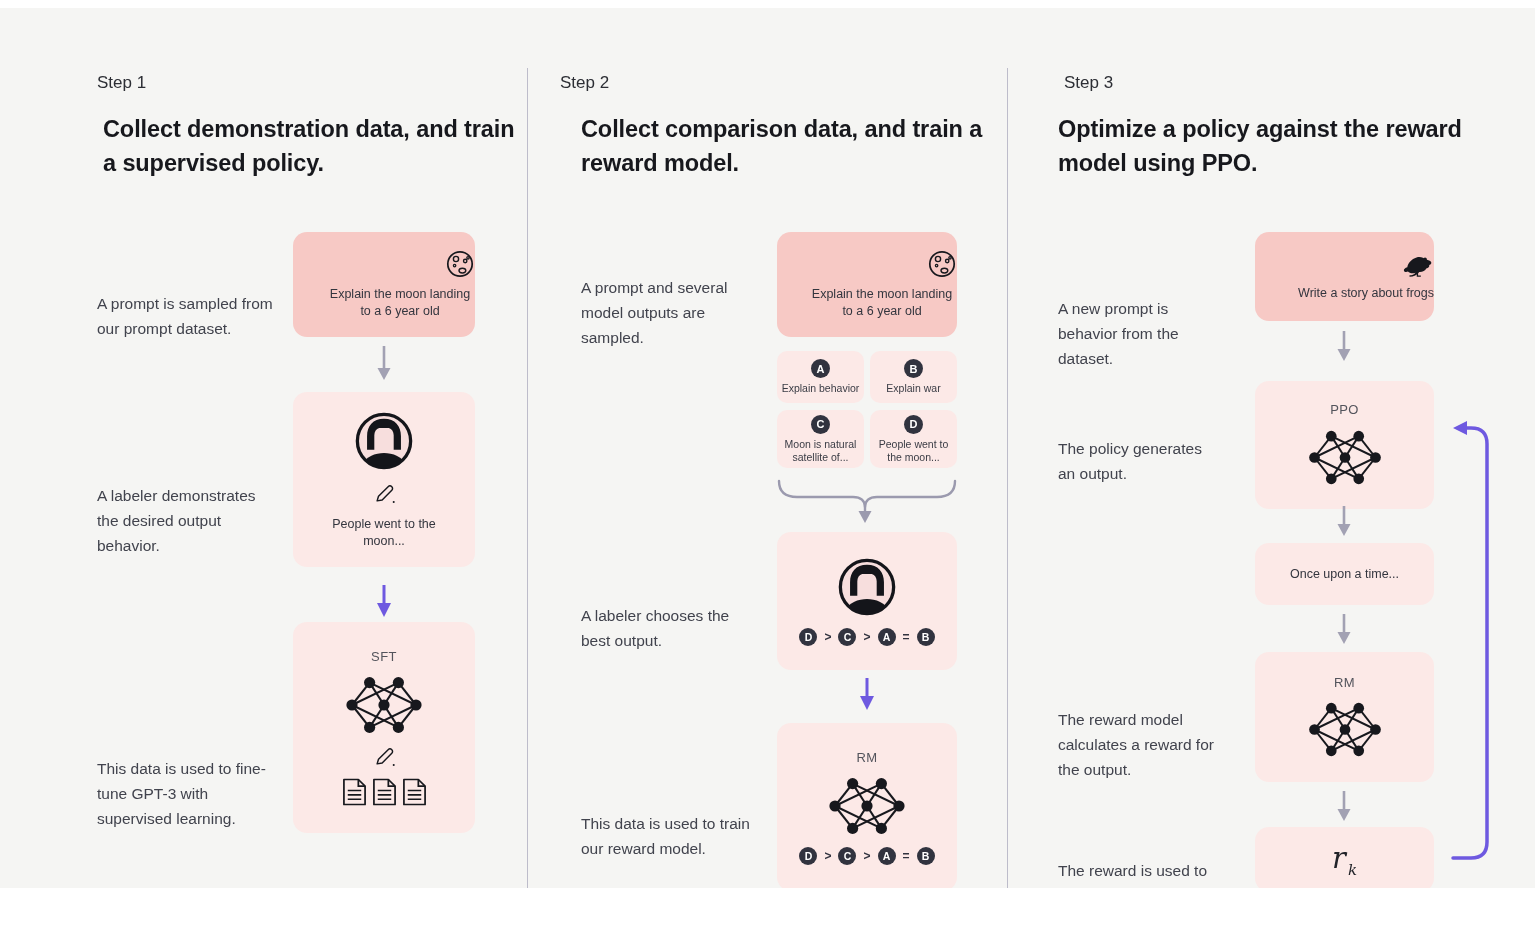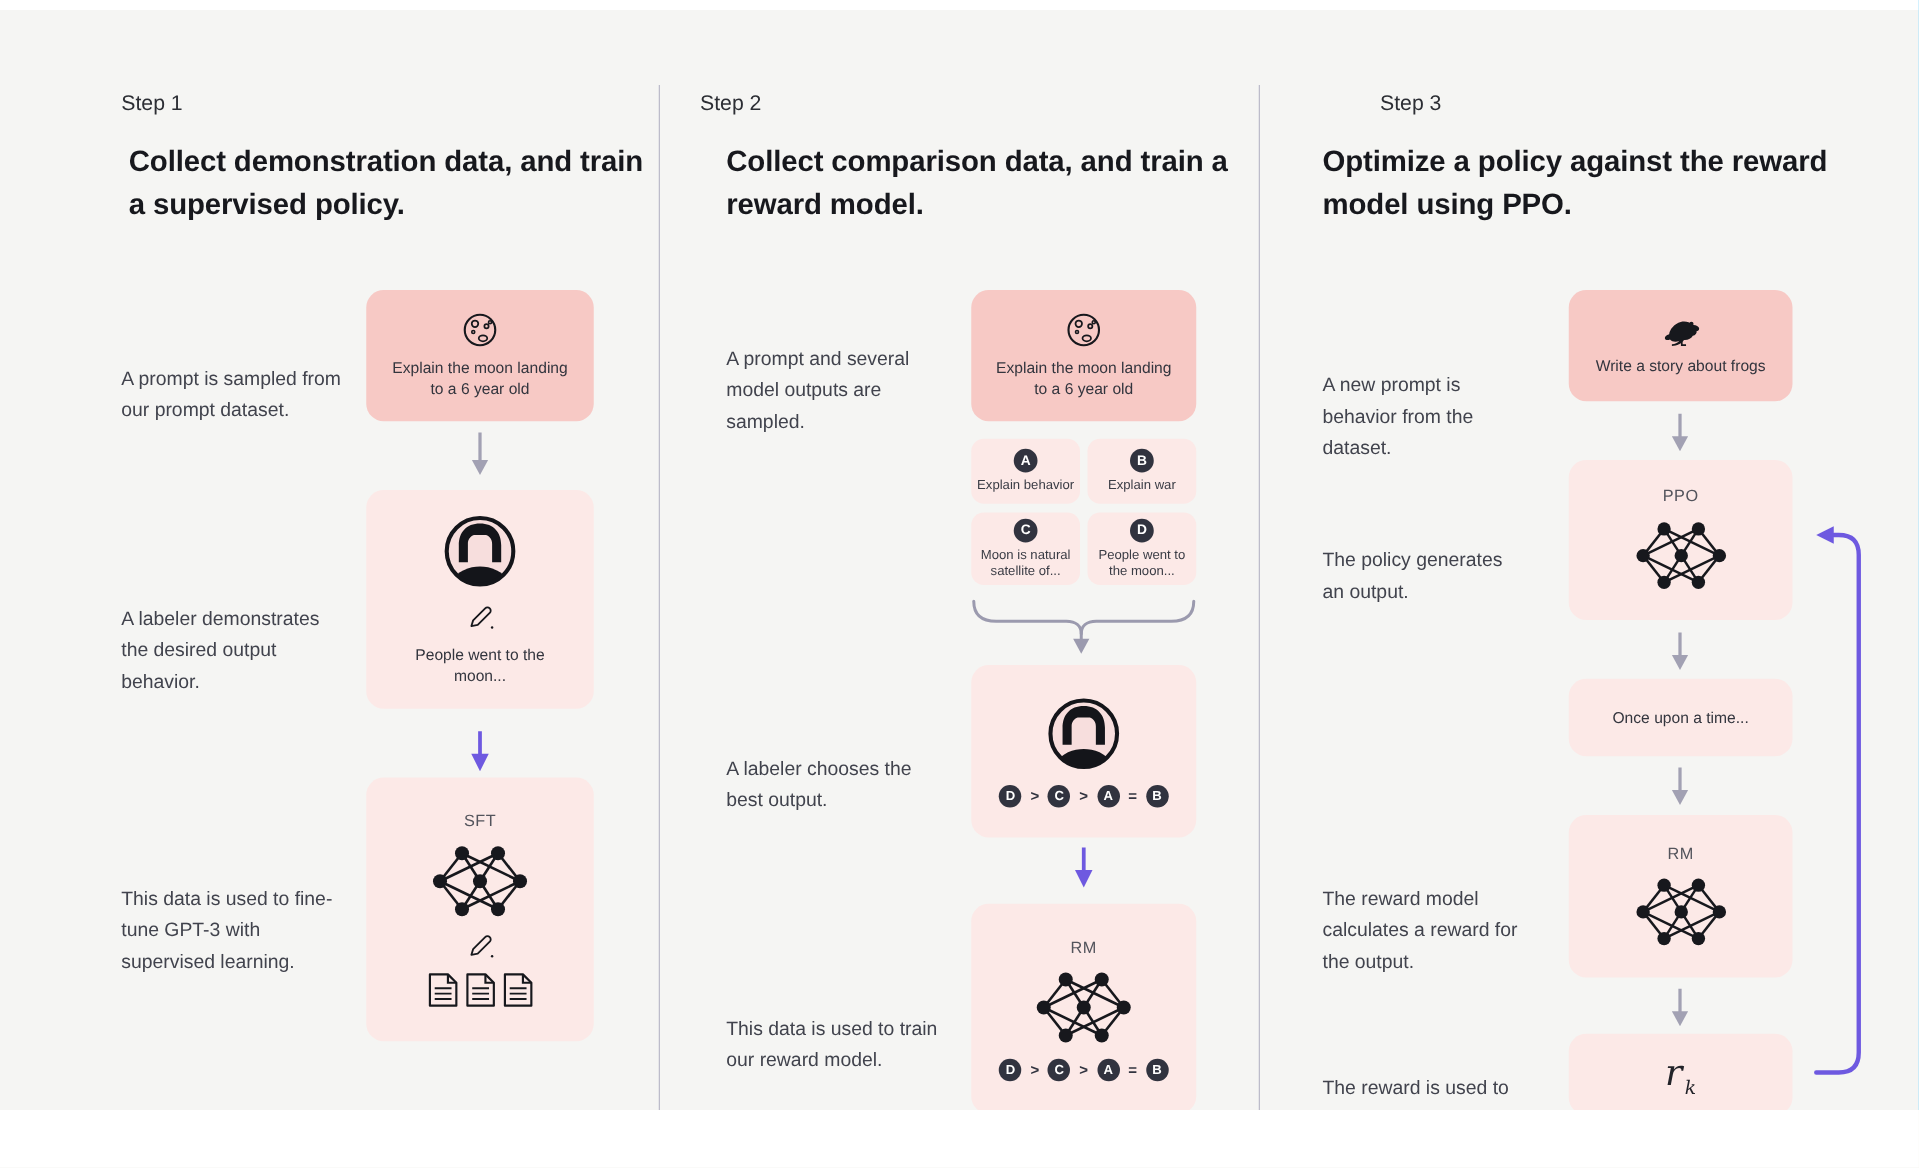--- a/index.html
+++ b/index.html
@@ -8,21 +8,21 @@
     background:#7dd3fc;font-family:"Liberation Sans", sans-serif;padding-left:20px;
   }
   .canvas{position:absolute;left:0;top:8px;width:1535px;height:918px;background:#f5f5f3;}
   .divider{position:absolute;top:68px;height:826px;width:1px;background:#bdbcca;}
   .step-label{position:absolute;top:73px;font-size:17px;color:#2c2e34;}
   .title{position:absolute;top:112px;width:430px;font-size:23.5px;line-height:34px;
          font-weight:bold;color:#17181d;letter-spacing:-0.1px;}
   .caption{position:absolute;font-size:15.5px;line-height:25px;color:#41434d;margin-top:27px;}
   .box{position:absolute;border-radius:14px;display:flex;flex-direction:column;
        align-items:center;justify-content:center;text-align:center;}
-  .box.dark{background:#f7c9c5;}
+  .box.dark{background:#f7c9c5;align-items:flex-end;}
   .box.light{background:#fce9e7;}
   .box-text{font-size:12.5px;line-height:17px;color:#33353e;}
   .model-label{font-size:13px;color:#53545c;letter-spacing:0.4px;}
   .opt{position:absolute;background:#fce9e7;border-radius:10px;display:flex;flex-direction:column;
        align-items:center;justify-content:center;text-align:center;gap:4px;}
   .opt-text{font-size:10.5px;line-height:13px;color:#3a3c45;}
   .badge{width:19px;height:19px;border-radius:50%;background:#31333f;color:#ffffff;
          font-size:11px;font-weight:bold;display:flex;align-items:center;justify-content:center;}
   .rank-row{display:flex;align-items:center;gap:7px;}
   .rank-row .badge{width:18px;height:18px;font-size:10.5px;}
@@ -44,21 +44,21 @@
   <div class="edge bottom"></div>
 
   <div class="divider" style="left:527px"></div>
   <div class="divider" style="left:1007px"></div>
 
   <div class="step-label" style="left:97px">Step 1</div>
   <div class="title" style="left:103px">Collect demonstration data, and train a supervised policy.</div>
 
   <div class="caption" style="left:97px;top:264px;width:185px">A prompt is sampled from our prompt dataset.</div>
   <div class="caption" style="left:97px;top:456px;width:175px">A labeler demonstrates the desired output behavior.</div>
-  <div class="caption" style="left:97px;top:680px;width:180px">This data is used to fine-tune GPT-3 with supervised learning.</div>
+  <div class="caption" style="left:97px;top:729px;width:180px">This data is used to fine-tune GPT-3 with supervised learning.</div>
 
   <div class="box dark" style="left:293px;top:232px;width:182px;height:105px;gap:7px">
     <svg width="30" height="30" viewBox="0 0 30 30">
       <circle cx="15" cy="15" r="12.2" fill="none" stroke="#17181d" stroke-width="1.7"></circle>
       <circle cx="11" cy="10" r="2.6" fill="none" stroke="#17181d" stroke-width="1.4"></circle>
       <circle cx="20.2" cy="12" r="1.7" fill="none" stroke="#17181d" stroke-width="1.4"></circle>
       <circle cx="9.6" cy="16.6" r="1.2" fill="none" stroke="#17181d" stroke-width="1.3"></circle>
       <circle cx="23" cy="8.8" r="1.2" fill="none" stroke="#17181d" stroke-width="1.3"></circle>
       <ellipse cx="17.4" cy="21.6" rx="3.4" ry="2.4" fill="none" stroke="#17181d" stroke-width="1.4"></ellipse>
     </svg>
@@ -249,21 +249,21 @@
       <div class="badge">D</div>
       <span class="rank-sep">&gt;</span>
       <div class="badge">C</div>
       <span class="rank-sep">&gt;</span>
       <div class="badge">A</div>
       <span class="rank-sep">=</span>
       <div class="badge">B</div>
     </div>
   </div>
 
-  <div class="step-label" style="left:1104px">Step 3</div>
+  <div class="step-label" style="left:1064px">Step 3</div>
   <div class="title" style="left:1058px">Optimize a policy against the reward model using PPO.</div>
 
   <div class="caption" style="left:1058px;top:269px;width:140px">A new prompt is behavior from the dataset.</div>
   <div class="caption" style="left:1058px;top:409px;width:160px">The policy generates an output.</div>
   <div class="caption" style="left:1058px;top:831px;width:155px">The reward is used to update the policy using PPO.</div>
   <div class="caption" style="left:1058px;top:680px;width:180px">The reward model calculates a reward for the output.</div>
 
   <div class="box dark" style="left:1255px;top:232px;width:179px;height:89px;gap:6px">
     <svg width="34" height="27" viewBox="0 0 40 30">
       <path fill="#17181d" d="M30,8.2 C28,5.6 23.5,4.4 19.5,5.6 C13.5,7.4 9.3,12.2 8.6,17.2 C6,17.8 4.2,19.6 4.6,21.2 C5,22.8 7.4,23.2 9.4,22.2 C11.4,24.4 15.2,24.9 18.2,23.4 C16.6,25.4 14,26.6 11.2,26.6 L11.2,28.2 C16,28.2 20.4,25.8 22.6,22.6 C26.2,22.9 29.6,21.2 30.9,18.6 C33.3,18.2 34.9,16.4 34.4,14.4 C36.6,14.2 37.6,12 36.2,10.4 C34.8,8.8 32.2,8.2 30,8.2 Z"></path>
@@ -271,21 +271,21 @@
       <path d="M20.5,22.5 L20.5,27.5 L24.5,27.5" stroke="#17181d" stroke-width="1.6" fill="none"></path>
     </svg>
     <div class="box-text">Write a story about frogs</div>
   </div>
 
   <svg class="abs" style="left:1334px;top:330px" width="20" height="32">
     <line x1="10" y1="1" x2="10" y2="21" stroke="#a2a1b3" stroke-width="2.6"></line>
     <polygon points="3.5,19 16.5,19 10,31" fill="#a2a1b3"></polygon>
   </svg>
 
-  <div class="box light" style="left:1255px;top:368px;width:179px;height:128px;gap:10px">
+  <div class="box light" style="left:1255px;top:381px;width:179px;height:128px;gap:10px">
     <div class="model-label">PPO</div>
     <svg width="80" height="61" viewBox="0 0 100 80">
       <g stroke="#17181d" stroke-width="2.6">
         <line x1="32" y1="12" x2="10" y2="40"></line>
           <line x1="32" y1="12" x2="50" y2="40"></line>
           <line x1="32" y1="12" x2="90" y2="40"></line>
         <line x1="68" y1="12" x2="10" y2="40"></line>
           <line x1="68" y1="12" x2="50" y2="40"></line>
           <line x1="68" y1="12" x2="90" y2="40"></line>
         <line x1="32" y1="68" x2="10" y2="40"></line>

